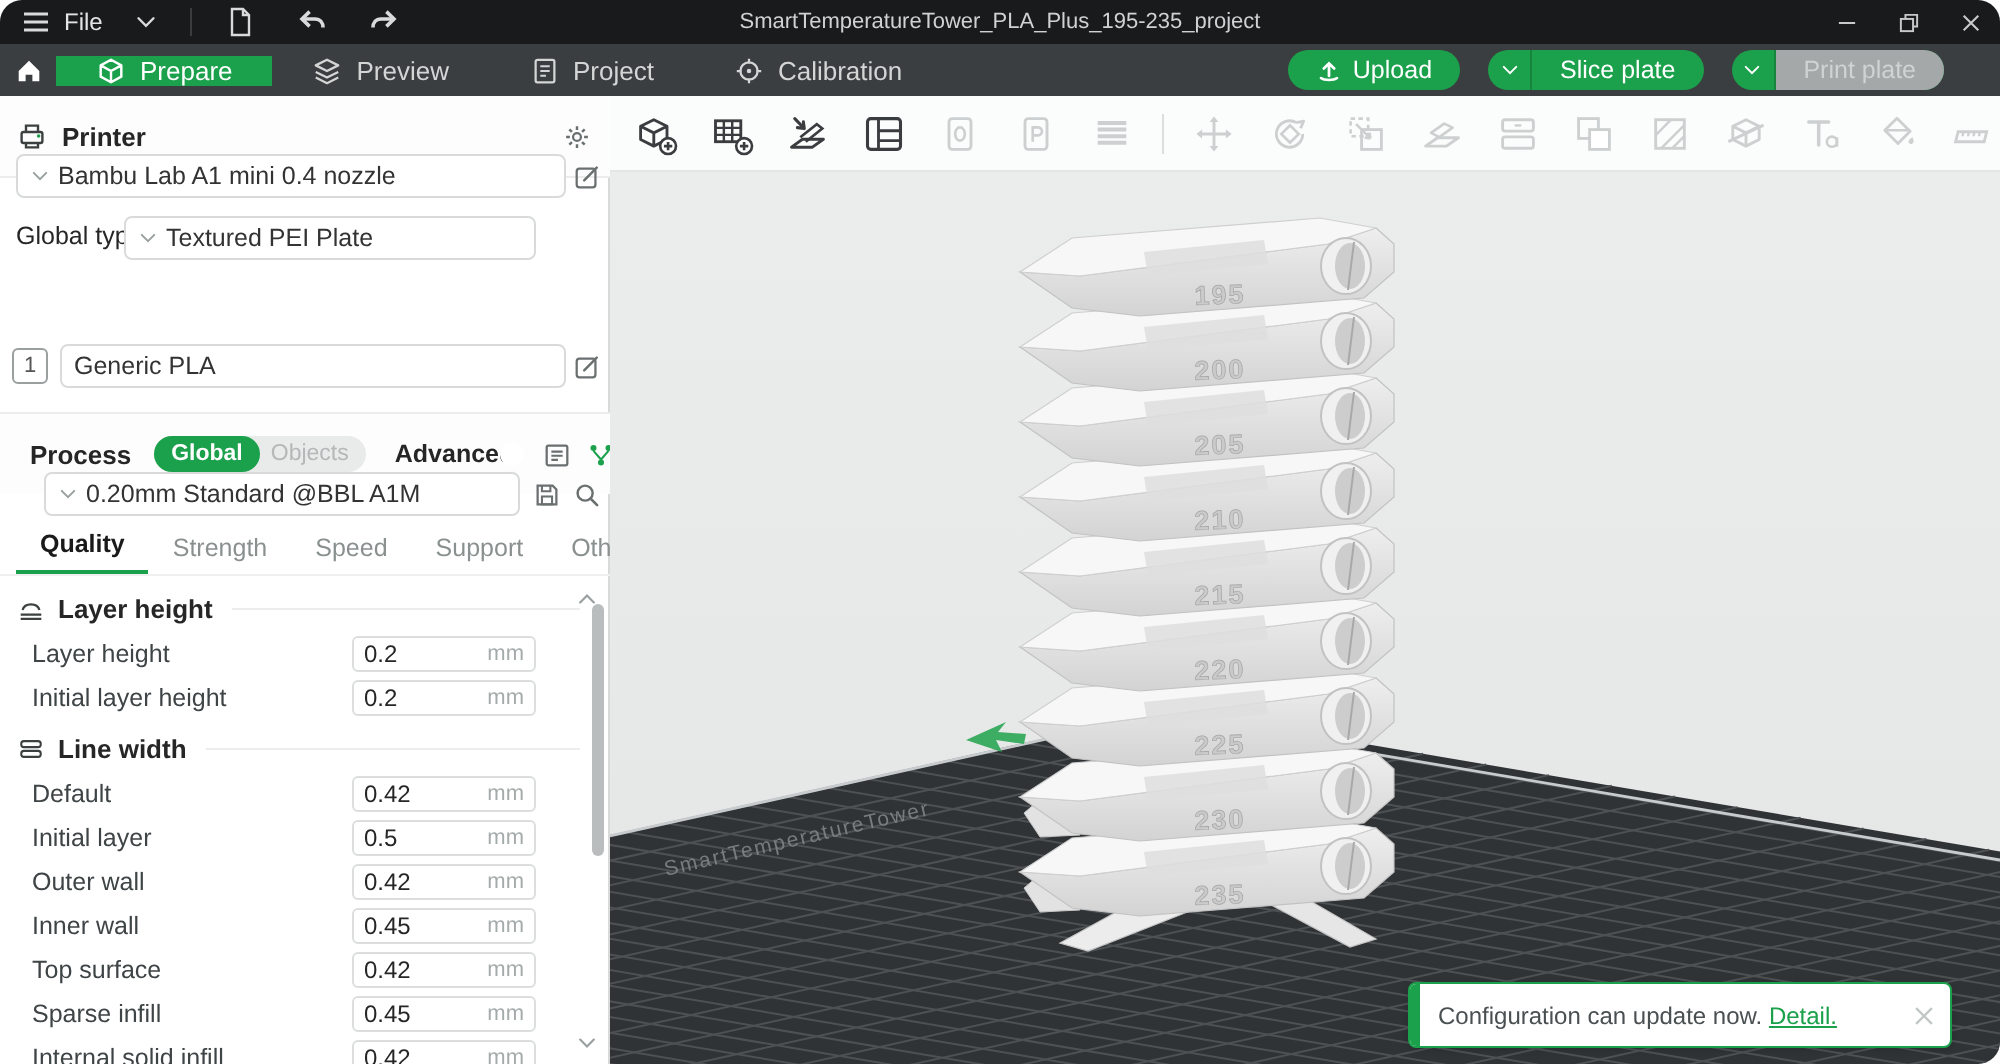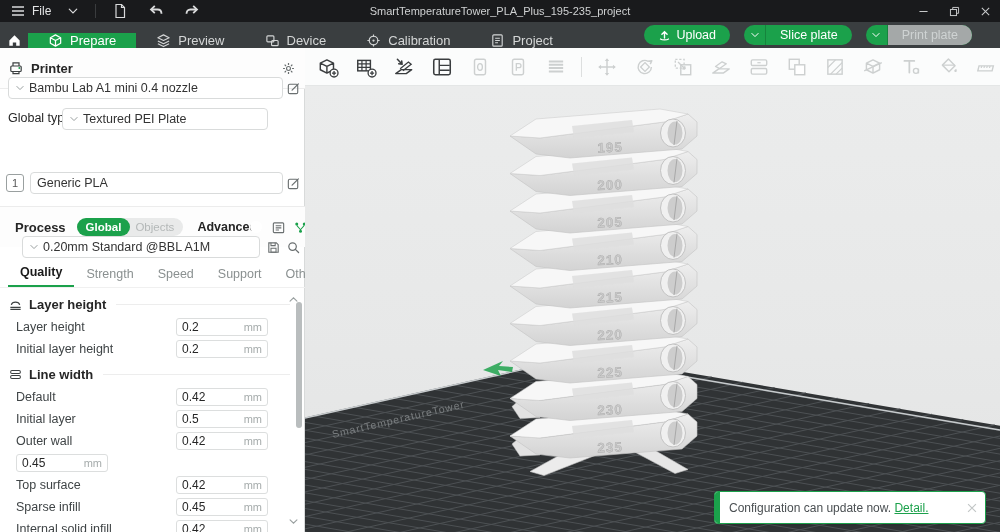--- a/index.html
+++ b/index.html
@@ -1,34 +1,34 @@
 <!DOCTYPE html>
 <html><head>
 <meta charset="utf-8">
 <style>
   * { margin:0; padding:0; box-sizing:border-box; }
   html,body { width:1000px; height:532px; overflow:hidden; }
   body { font-family:"Liberation Sans", sans-serif; font-size:13px; color:#333; }
-  #app { position:relative; width:1000px; height:532px; background:#fff; overflow:hidden; }
+  #app { position:relative; width:1000px; height:532px; background:#fff; overflow:hidden;border-radius:11px; }
 
   
   .titlebar { position:absolute; left:0; top:0; width:1000px; height:22px; background:#191a1c;
               display:flex; align-items:center; color:#d9dadb; }
   .tb-left { display:flex; align-items:center; gap:6px; padding-left:10px; }
   .tb-ic { width:16px; height:16px; color:#d9dadb; display:inline-flex; }
   .tb-ic svg { width:100%; height:100%; }
   .tb-file-label { font-size:12px; color:#e3e4e5; }
   .tb-divider { width:1px; height:14px; background:#3a3c3e; margin:0 10px; }
   .tb-title { position:absolute; left:0; right:0; text-align:center; font-size:11px; color:#cfd1d2; pointer-events:none; }
   .tb-win { position:absolute; right:8px; top:0; height:22px; display:flex; align-items:center; gap:18px; }
   .tb-win .tb-ic { width:13px; height:13px; color:#c7c9ca; }
 
   
   .navbar { position:absolute; left:0; top:22px; width:1000px; height:26px; background:#3a3e40;
-            display:flex; align-items:flex-end; }
+            display:flex; align-items:center; }
   .nav-home { width:28px; display:flex; align-items:center; justify-content:center; color:#fff; }
   .nav-home svg { width:15px; height:15px; }
   .nav-tabs { display:flex; align-items:stretch; }
   .nav-tab { display:flex; align-items:center; gap:7px; padding:0 20px; color:#d4d6d6; font-size:13px; cursor:default; }
   .nav-tab svg { width:15px; height:15px; }
   .nav-tab.active { background:var(--green); color:#fff; }
   .nav-actions { position:absolute; right:28px; top:0; height:26px; display:flex; align-items:center; gap:14px; }
   .pill { height:20px; border-radius:10px; background:var(--green); color:#fff; display:flex; align-items:center;
           font-size:12.5px; overflow:hidden; }
   .pill .seg-main { padding:0 14px; display:flex; align-items:center; gap:5px; height:100%; }
@@ -94,21 +94,21 @@
   .vt-ic { width:26px; height:26px; display:inline-flex; align-items:center; justify-content:center; color:#3a3d3f; flex:none; }
   .vt-ic svg { width:22px; height:22px; }
   .vt-ic.disabled { color:#cdd0d0; }
   .vt-div { width:1px; height:20px; background:#dddfdf; flex:none; }
 
   
   .viewport { position:absolute; left:305px; top:86px; width:695px; height:446px;
               background:linear-gradient(180deg,#ebecec 0%, #e7e8e8 60%, #e3e4e4 100%); overflow:hidden; }
   .scene { position:absolute; left:0; top:0; }
 
-  .notif { position:absolute; right:14px; bottom:8px; width:272px; height:33px; background:#fff;
+  .notif { position:absolute; right:24px; bottom:8px; width:272px; height:33px; background:#fff;
            border:1px solid var(--green); border-radius:4px; display:flex; align-items:center; overflow:hidden;
            box-shadow:0 1px 3px rgba(0,0,0,0.12); }
   .notif .bar { width:5px; align-self:stretch; background:var(--green); flex:none; }
   .notif .msg { flex:1; font-size:12px; color:#4a4f52; padding-left:9px; white-space:nowrap; }
   .notif a { color:var(--green); text-decoration:underline; }
   .notif .x { width:26px; color:#c2c6c6; font-size:15px; display:flex; align-items:center; justify-content:center; }
   .notif .x svg { width:14px; height:14px; }
 
   :root { --green:#1ba14b; }
 </style>
@@ -397,35 +397,29 @@
           <span>Prepare</span>
         </div>
         <div class="nav-tab">
           <svg viewBox="0 0 16 16">
             <use href="#s-layers"></use>
           </svg>
           <span>Preview</span>
         </div>
         <div class="nav-tab">
           <svg viewBox="0 0 16 16">
-            <use href="#s-device"></use>
-          </svg>
-          <span>Device</span>
+            <use href="#s-doc"></use>
+          </svg>
+          <span>Project</span>
         </div>
         <div class="nav-tab">
           <svg viewBox="0 0 16 16">
             <use href="#s-target"></use>
           </svg>
           <span>Calibration</span>
-        </div>
-        <div class="nav-tab">
-          <svg viewBox="0 0 16 16">
-            <use href="#s-doc"></use>
-          </svg>
-          <span>Project</span>
         </div>
       </div>
     <div class="nav-actions">
       <div class="pill">
         <span class="seg-main">
             <svg class="upl" viewBox="0 0 16 16">
               <use href="#s-upload"></use>
             </svg>
             <span>Upload</span>
           </span>
@@ -594,20 +588,21 @@
           </span>
         </div>
         <div class="p-row">
           <span class="lbl">Outer wall</span>
           <span class="p-input">
             <span class="val">0.42</span>
             <span class="unit">mm</span>
           </span>
         </div>
         <div class="p-row">
+          <span class="lbl">Inner wall</span>
           <span class="p-input">
             <span class="val">0.45</span>
             <span class="unit">mm</span>
           </span>
         </div>
         <div class="p-row">
           <span class="lbl">Top surface</span>
           <span class="p-input">
             <span class="val">0.42</span>
             <span class="unit">mm</span>

